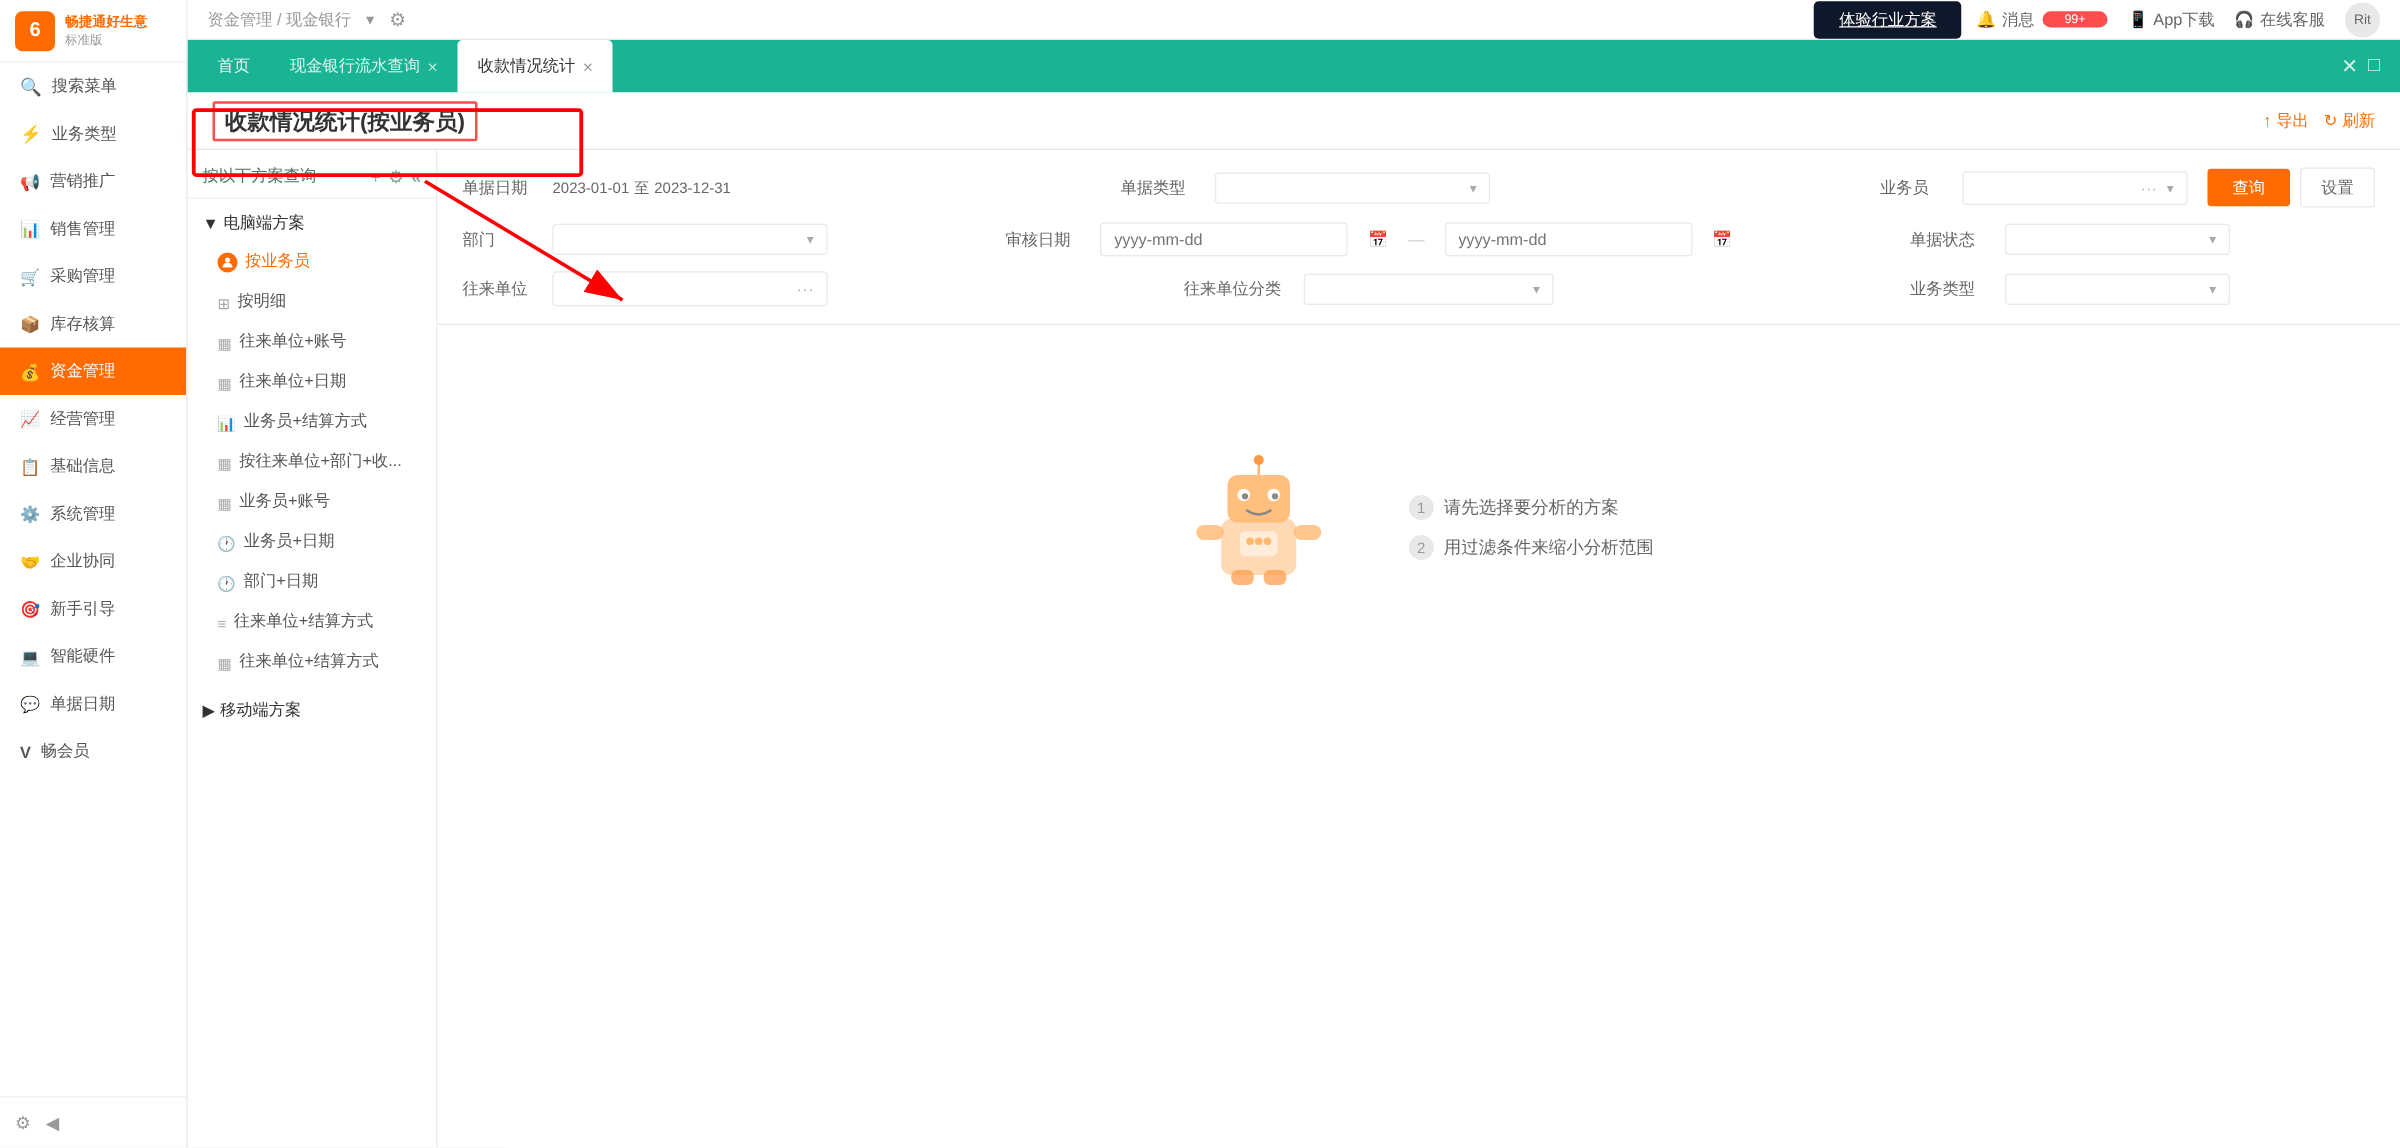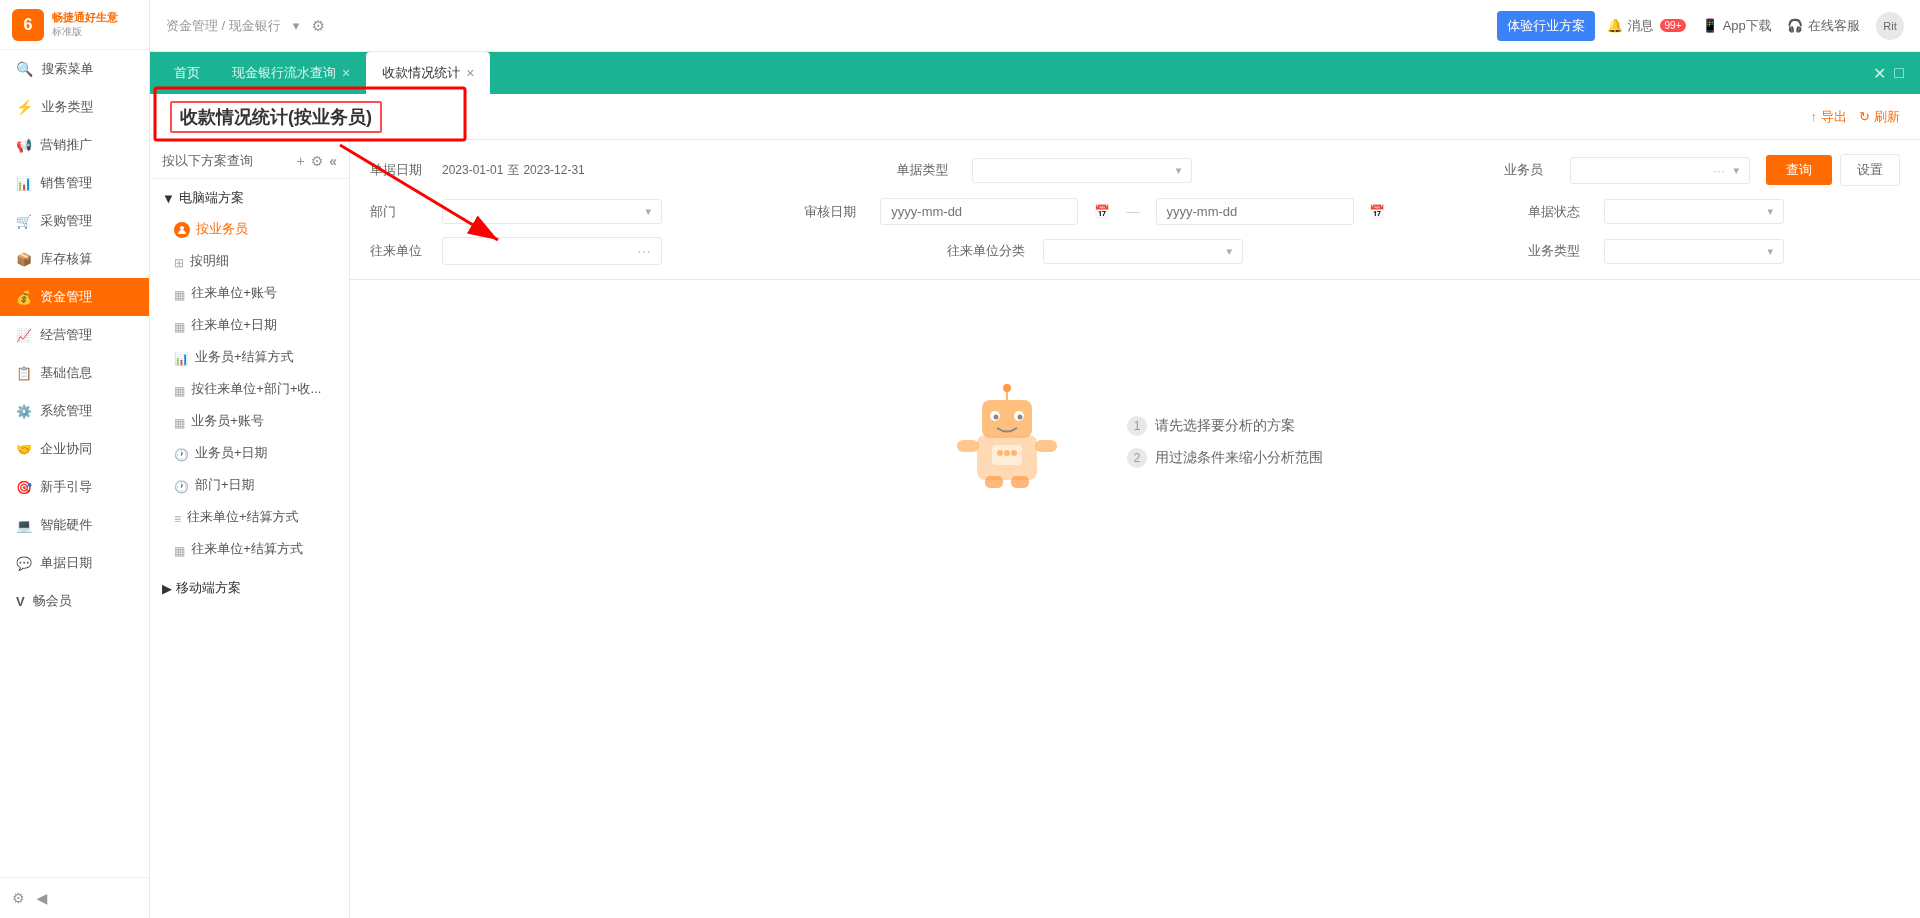--- a/index.html
+++ b/index.html
@@ -13,27 +13,27 @@
     .sidebar-nav { flex: 1; overflow-y: auto; }
     .nav-item { display: flex; align-items: center; gap: 8px; padding: 10px 16px; cursor: pointer; color: #555; font-size: 13px; transition: all 0.2s; }
     .nav-item.active { background: #ff6b00; color: #fff; }
     .sidebar-bottom { padding: 12px; display: flex; gap: 12px; border-top: 1px solid #f0f0f0; }
     .sidebar-bottom-btn { color: #999; cursor: pointer; font-size: 14px; }
 
     
     .main { flex: 1; display: flex; flex-direction: column; height: 918px; overflow: hidden; }
 
     
-    .topbar { height: 52px; background: #fff; border-bottom: 1px solid #e8e8e8; display: flex; align-items: center; padding: 0 16px; gap: 12px; }
+    .topbar { height: 32px; background: #fff; border-bottom: 1px solid #e8e8e8; display: flex; align-items: center; padding: 0 16px; gap: 12px; }
     .topbar-breadcrumb { display: flex; align-items: center; gap: 4px; color: #999; font-size: 13px; }
     .topbar-spacer { flex: 1; }
-    .topbar-trial-btn { background: #3b82f6; color: #fff; border: none; border-radius: 4px; padding: 6px 10px; font-size: 13px; cursor: pointer; }
+    .topbar-trial-btn { background: #0f172a; color: #fff; border: none; border-radius: 4px; padding: 6px 20px; font-size: 13px; cursor: pointer; text-decoration: underline; }
     .topbar-actions { display: flex; align-items: center; gap: 16px; color: #666; font-size: 13px; }
     .topbar-action { display: flex; align-items: center; gap: 4px; cursor: pointer; }
-    .notification-badge { background: #ff4d4f; color: #fff; border-radius: 10px; font-size: 10px; padding: 1px 5px; margin-left: 2px; }
+    .notification-badge { background: #ff4d4f; color: #fff; border-radius: 10px; font-size: 10px; padding: 1px 18px; margin-left: 2px; }
     .topbar-avatar { width: 28px; height: 28px; background: #e8e8e8; border-radius: 50%; display: flex; align-items: center; justify-content: center; font-size: 11px; color: #666; }
 
     
     .tabs { height: 42px; background: #1ab394; display: flex; align-items: stretch; padding: 0 8px; gap: 0; }
     .tab { display: flex; align-items: center; gap: 6px; padding: 0 16px; color: rgba(255,255,255,0.85); font-size: 13px; cursor: pointer; border-radius: 4px 4px 0 0; position: relative; }
     .tab.active { background: #fff; color: #333; }
     .tab-close { color: rgba(255,255,255,0.7); font-size: 14px; line-height: 1; cursor: pointer; }
     .tab.active .tab-close { color: #999; }
     .home-tab { color: rgba(255,255,255,0.9); }
     .tabs-spacer { flex: 1; }

